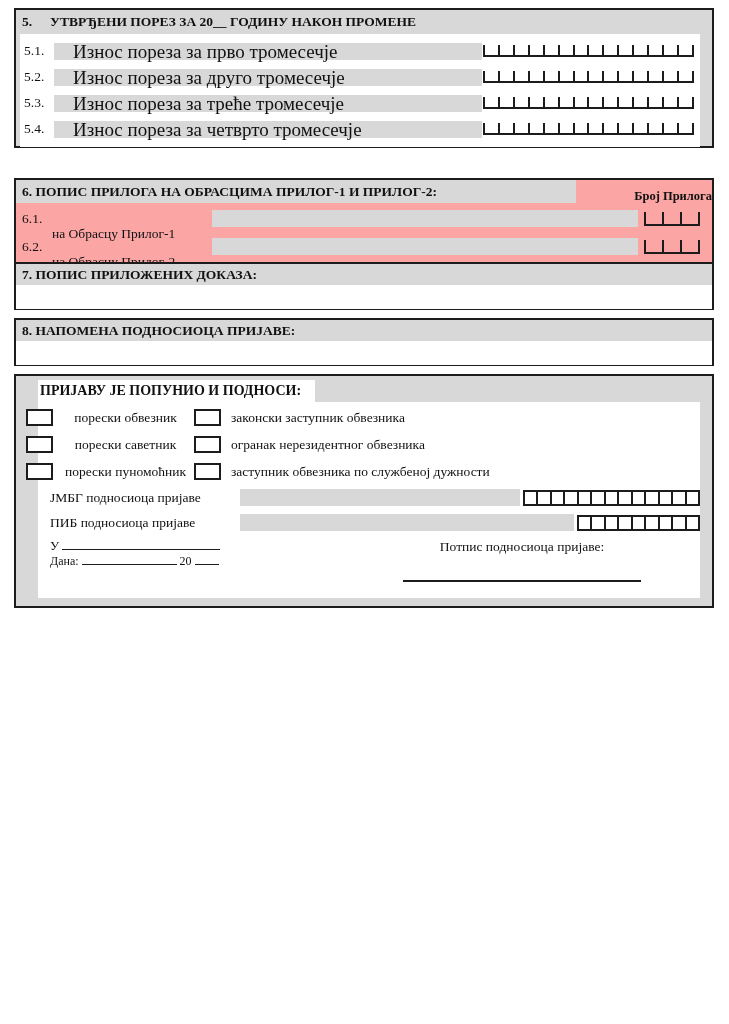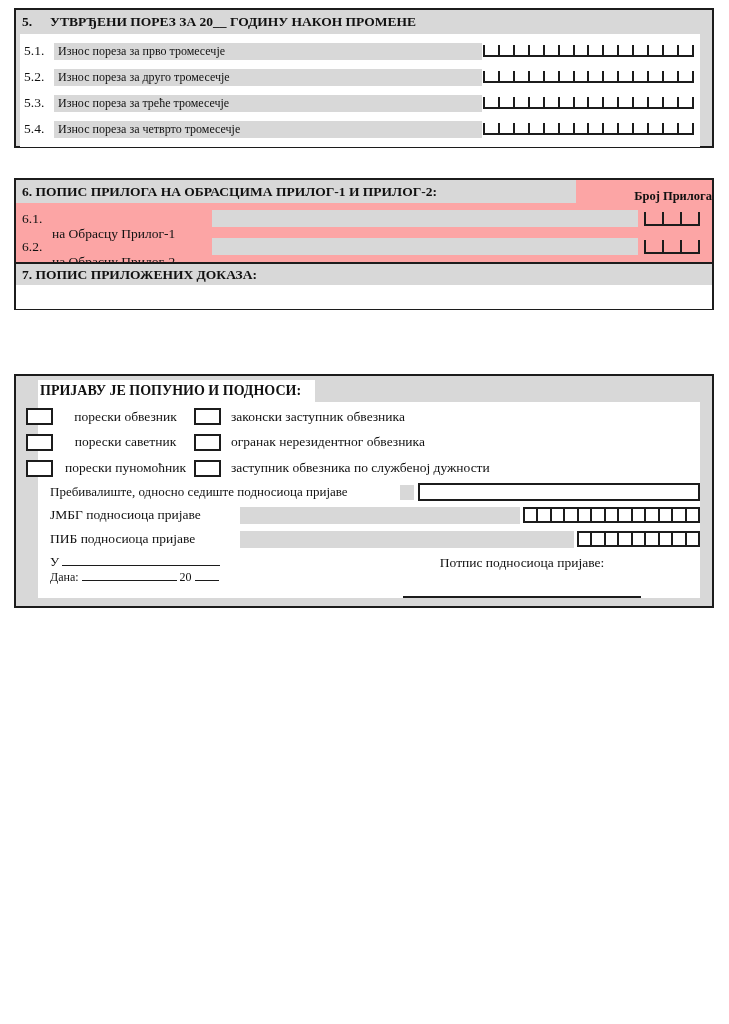--- a/index.html
+++ b/index.html
@@ -10,21 +10,21 @@
     overflow: hidden;
   }
   .sec { position: absolute; left: 14px; width: 700px; border: 2px solid #1c1c1c; }
   
   .sec5 { top: 8px; height: 140px; background: var(--gray); }
   .sec5-head { display:flex; padding: 4px 8px 2px 6px; font-weight: bold; font-size: 13.5px; }
   .sec5-num { width: 28px; }
   .sec5-panel { margin: 2px 12px 0 4px; background:#fff; padding: 4px 4px 5px 2px; }
   .row5 { display:flex; align-items:center; height: 26px; }
   .row5 .num { width: 32px; font-size: 13.5px; padding-left: 2px; }
-  .row5 .bar { width: 428px; background: var(--gray); height: 17px; line-height: 17px; font-size: 12px; padding-left: 4px; }
+  .row5 .bar { width: 428px; background: var(--gray); height: 17px; line-height: 17px; font-size: 19px; padding-left: 19px; }
   .row5 .comb { margin-left:auto; width: 211px; margin-right: 2px; }
   
   .comb { display:flex; border-bottom: 2px solid #1c1c1c; }
   .comb span { flex:1; height: 10px; border-left: 2px solid #1c1c1c; }
   .comb span:last-child { border-right: 2px solid #1c1c1c; }
   .comb.tall span { height: 12px; }
   
   .sec6 { top: 178px; height: 90px; background:#fca5a5; }
   .sec6-head { display:flex; align-items:flex-start; }
   .sec6-title { width: 560px; background: var(--gray); padding: 4px 8px 3px 6px; font-weight:bold; font-size: 13.5px; }
@@ -192,20 +192,24 @@
           <span></span>
         </div>
     </div>
   </div>
 
   <div class="sec sec7">
     <div class="band">7. ПОПИС ПРИЛОЖЕНИХ ДОКАЗА:</div>
     <div class="blank-area"></div>
   </div>
 
+  <div class="sec sec8">
+    <div class="band">8. НАПОМЕНА ПОДНОСИОЦА ПРИЈАВЕ:</div>
+    <div class="blank-area"></div>
+  </div>
 
   <div class="sec sec9">
     <div class="sec9-title">ПРИЈАВУ ЈЕ ПОПУНИО И ПОДНОСИ:</div>
     <div class="sec9-panel">
 
       <div class="cbrow">
         <span class="cb c1"></span>
         <span class="l1">порески обвезник</span>
         <span class="cb"></span>
         <span class="l2">законски заступник обвезника</span>
@@ -216,25 +220,20 @@
         <span class="cb"></span>
         <span class="l2">огранак нерезидентног обвезника</span>
       </div>
       <div class="cbrow">
         <span class="cb c1"></span>
         <span class="l1">порески пуномоћник</span>
         <span class="cb"></span>
         <span class="l2">заступник обвезника по службеној дужности</span>
       </div>
 
-      <div class="frow txt">
-        <span class="flabel">Пребивалиште, односно седиште подносиоца пријаве</span>
-        <span class="gsq"></span>
-        <span class="inputbox"></span>
-      </div>
 
       <div class="frow idrow">
         <span class="idlabel">ЈМБГ подносиоца пријаве</span>
         <span class="idbar"></span>
         <div class="digits">
             <span></span>
             <span></span>
             <span></span>
             <span></span>
             <span></span>

